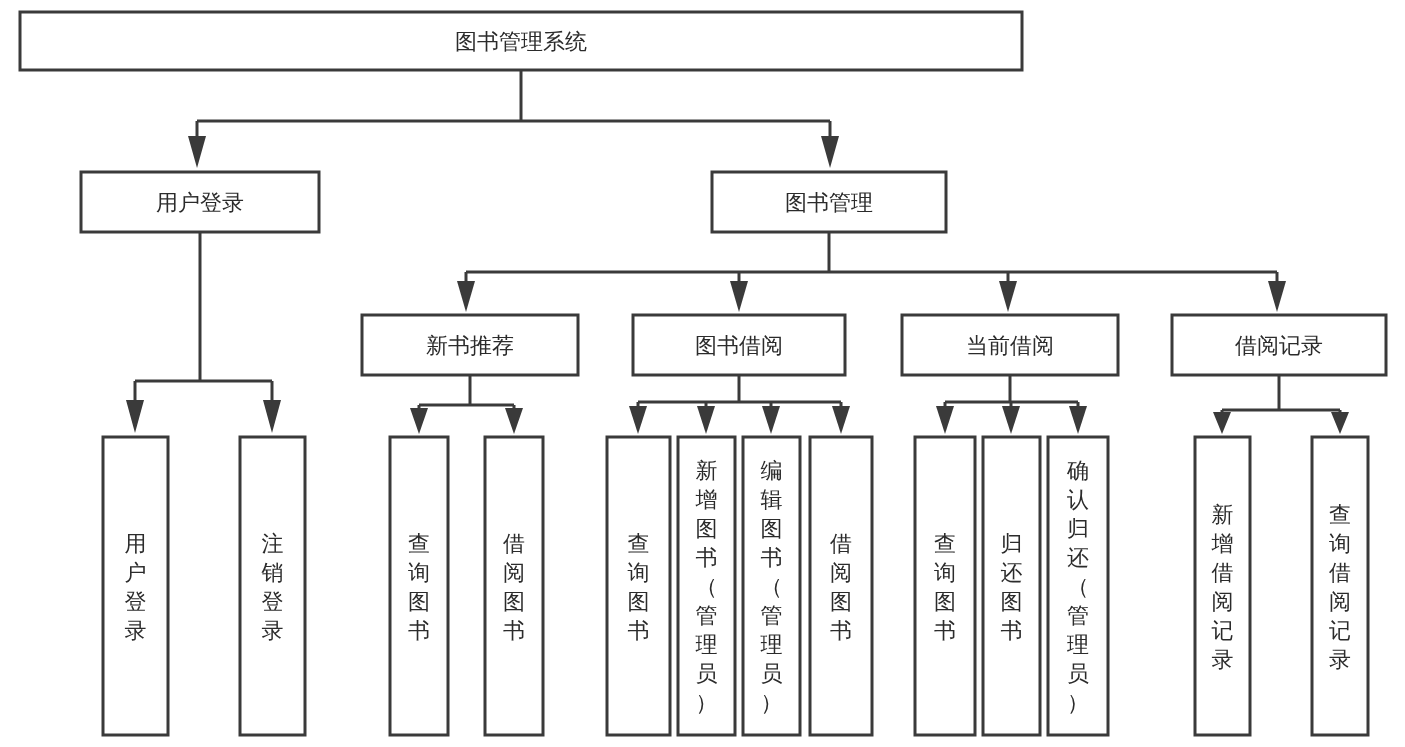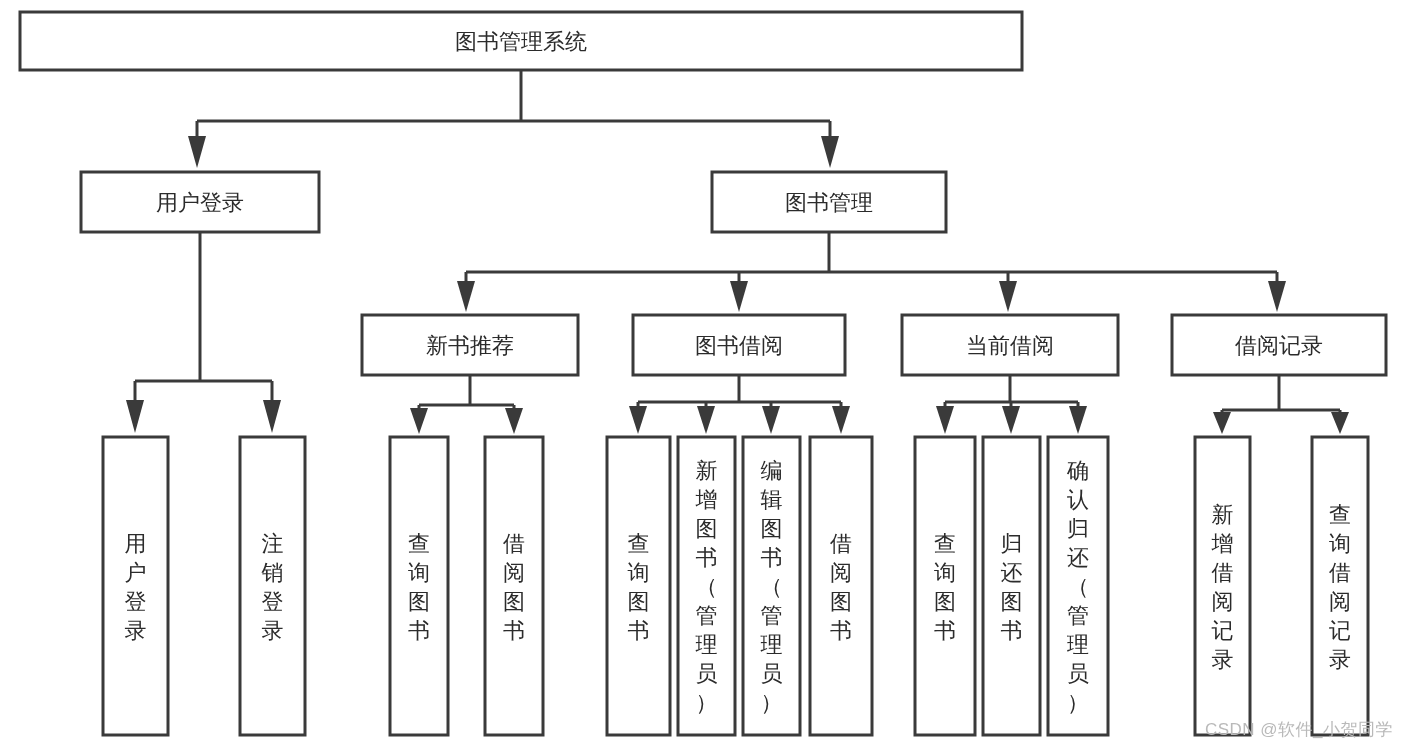--- a/index.html
+++ b/index.html
@@ -234,14 +234,13 @@
           <text class="leaf-label" x="1222.5" y="521.62"><tspan x="1222.5">新</tspan><tspan x="1222.5" dy="29">增</tspan><tspan x="1222.5" dy="29">借</tspan><tspan x="1222.5" dy="29">阅</tspan><tspan x="1222.5" dy="29">记</tspan><tspan x="1222.5" dy="29">录</tspan></text>
         </g>
         <g>
           <rect class="node-box" x="1312" y="437" width="56" height="298"></rect>
           <text class="leaf-label" x="1340" y="521.62"><tspan x="1340">查</tspan><tspan x="1340" dy="29">询</tspan><tspan x="1340" dy="29">借</tspan><tspan x="1340" dy="29">阅</tspan><tspan x="1340" dy="29">记</tspan><tspan x="1340" dy="29">录</tspan></text>
         </g>
       </g>
 
   </svg>
 
-  <div class="watermark">CSDN @软件_小贺同学</div>
 </div>
 
 </body></html>

